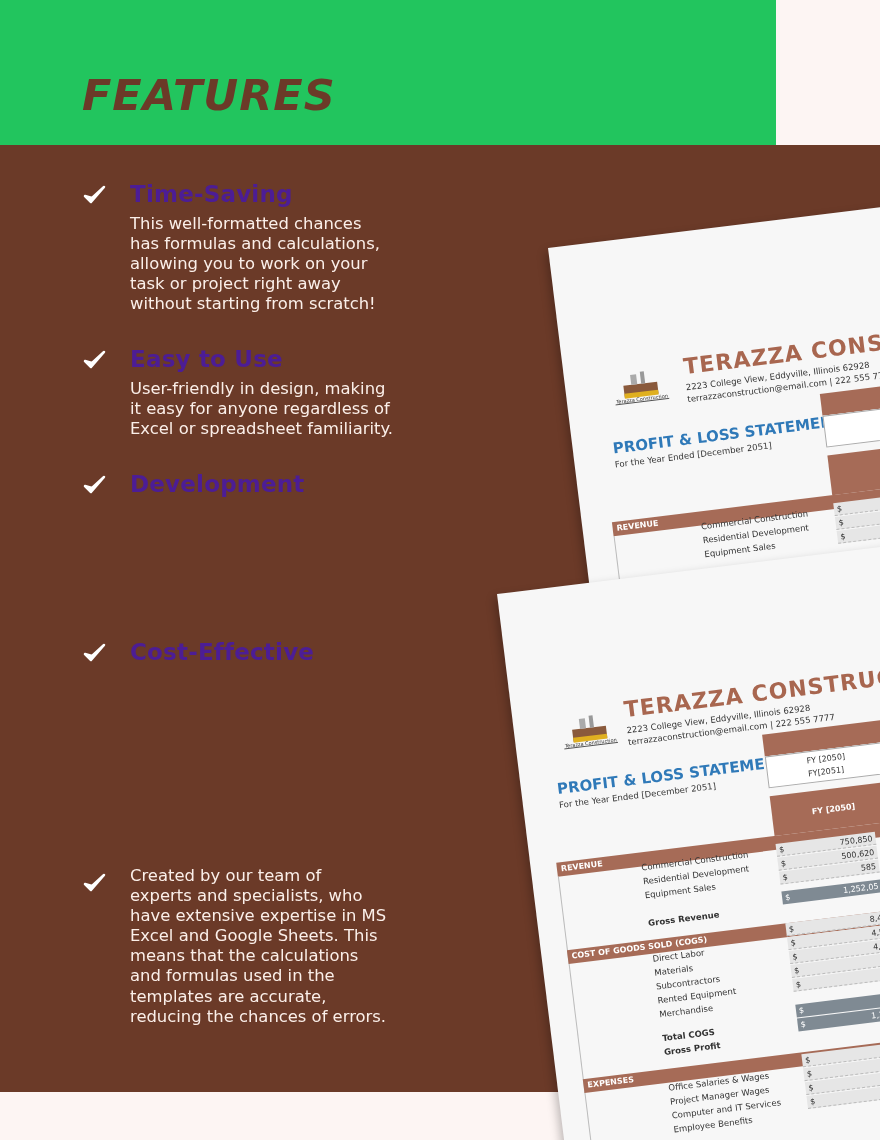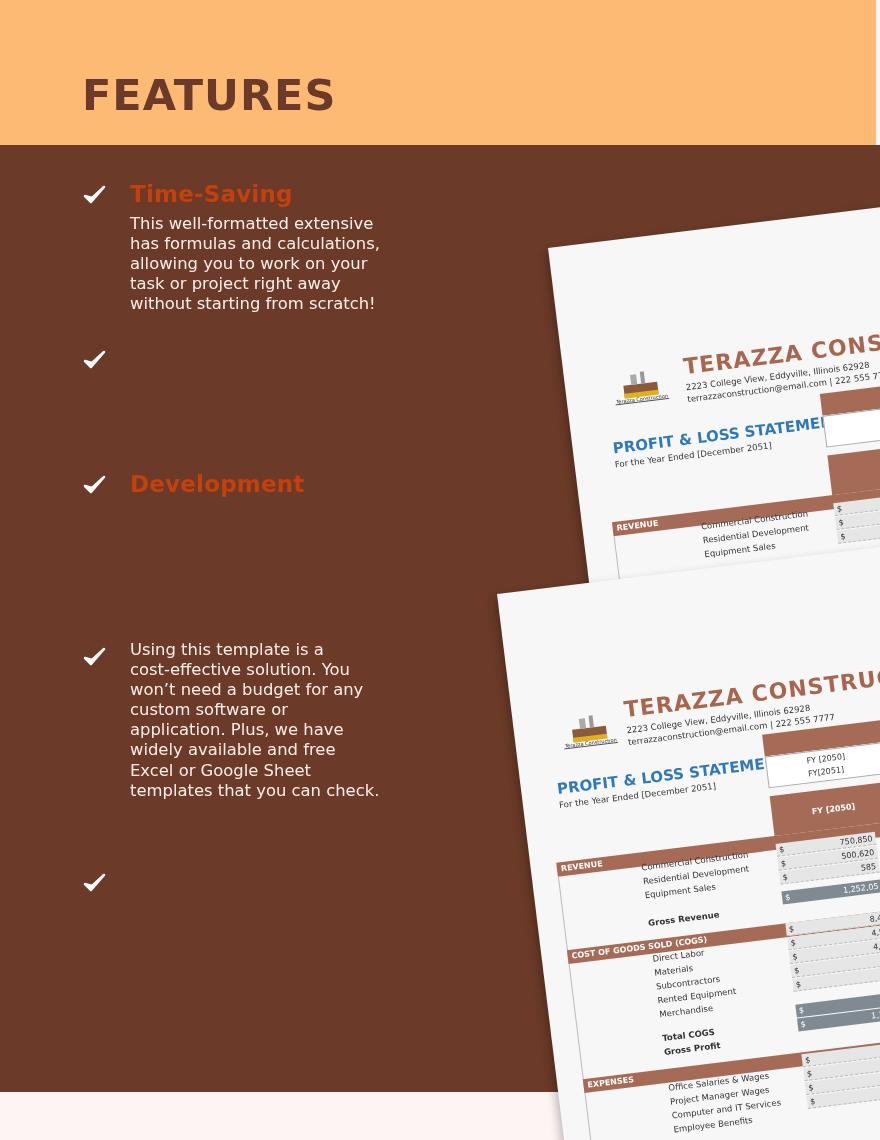--- a/index.html
+++ b/index.html
@@ -3,43 +3,44 @@
   <meta charset="utf-8">
   <style>
     * { margin: 0; padding: 0; box-sizing: border-box; }
     html, body { width: 880px; height: 1140px; overflow: hidden; }
     body {
       position: relative;
       background: #fdf5f3;
       font-family: "Liberation Sans", "DejaVu Sans", sans-serif;
     }
     .top-header {
-      position: absolute; left: 0; top: 0; width: 876px; height: 145px;
-      background: #fdba74;
+      position: absolute; left: 0; top: 0; width: 776px; height: 145px;
+      background: #22c55e;
+      font-style: italic;
     }
     .page-title {
       position: absolute; left: 82px; top: 70px;
       font-family: "DejaVu Sans", sans-serif;
       font-weight: bold; font-size: 43px; letter-spacing: 1px;
       color: #6b3a28;
     }
     .brown-band {
       position: absolute; left: 0; top: 145px; width: 880px; height: 947px;
       background: #6b3a28;
     }
     .features {
       position: absolute; left: 82px; top: 178px; width: 350px;
     }
     .feature { position: relative; padding-left: 48px; }
     .feature .check {
       position: absolute; left: 0; top: 4px; width: 26px; height: 26px;
     }
     .feature h2 {
       font-family: "DejaVu Sans", sans-serif;
-      font-weight: bold; font-size: 23px; color: #c2410c;
+      font-weight: bold; font-size: 23px; color: #4c1d95;
       line-height: 32px; letter-spacing: 0.2px;
     }
     .feature p {
       margin-top: 4px;
       font-family: "DejaVu Sans", sans-serif;
       font-size: 16.4px; line-height: 20.1px; color: #fbefe9;
       white-space: pre-line;
     }
 
     
@@ -104,54 +105,59 @@
 </div>
 
 <div class="brown-band"></div>
 
 <div class="features">
   <div class="feature" style="height:165px;">
     <svg class="check" viewBox="0 0 26 26">
         <path d="M3 14 L9 20 L22 5 L10 16 Z" fill="#fff" stroke="#fff" stroke-width="2.5" stroke-linejoin="round"></path>
       </svg>
     <h2>Time-Saving</h2>
-    <p>This well-formatted extensive
+    <p>This well-formatted chances
 has formulas and calculations,
 allowing you to work on your
 task or project right away
 without starting from scratch!</p>
   </div>
   <div class="feature" style="height:125px;">
     <svg class="check" viewBox="0 0 26 26">
         <path d="M3 14 L9 20 L22 5 L10 16 Z" fill="#fff" stroke="#fff" stroke-width="2.5" stroke-linejoin="round"></path>
       </svg>
+    <h2>Easy to Use</h2>
+    <p>User-friendly in design, making
+it easy for anyone regardless of
+Excel or spreadsheet familiarity.</p>
   </div>
   <div class="feature" style="height:168px;">
     <svg class="check" viewBox="0 0 26 26">
         <path d="M3 14 L9 20 L22 5 L10 16 Z" fill="#fff" stroke="#fff" stroke-width="2.5" stroke-linejoin="round"></path>
       </svg>
     <h2>Development</h2>
   </div>
   <div class="feature" style="height:226px;">
     <svg class="check" viewBox="0 0 26 26">
         <path d="M3 14 L9 20 L22 5 L10 16 Z" fill="#fff" stroke="#fff" stroke-width="2.5" stroke-linejoin="round"></path>
       </svg>
-    <p>Using this template is a
-cost-effective solution. You
-won’t need a budget for any
-custom software or
-application. Plus, we have
-widely available and free
-Excel or Google Sheet
-templates that you can check.</p>
+    <h2>Cost-Effective</h2>
   </div>
   <div class="feature">
     <svg class="check" viewBox="0 0 26 26">
         <path d="M3 14 L9 20 L22 5 L10 16 Z" fill="#fff" stroke="#fff" stroke-width="2.5" stroke-linejoin="round"></path>
       </svg>
+    <p> Created by our team of
+experts and specialists, who
+have extensive expertise in MS
+Excel and Google Sheets. This
+means that the calculations
+and formulas used in the
+templates are accurate,
+reducing the chances of errors.</p>
   </div>
 </div>
 
 <div class="doc doc1">
   <svg class="logo" style="left:44px;top:130px;" viewBox="0 0 62 44">
     <rect x="14" y="16" width="34" height="12" fill="#8a5a3c"></rect>
     <rect x="14" y="24" width="34" height="5" fill="#e0b020"></rect>
     <rect x="22" y="6" width="6" height="10" fill="#aaa"></rect>
     <rect x="32" y="4" width="4" height="12" fill="#999"></rect>
     <line x1="4" y1="34" x2="58" y2="34" stroke="#333" stroke-width="0.8"></line>

